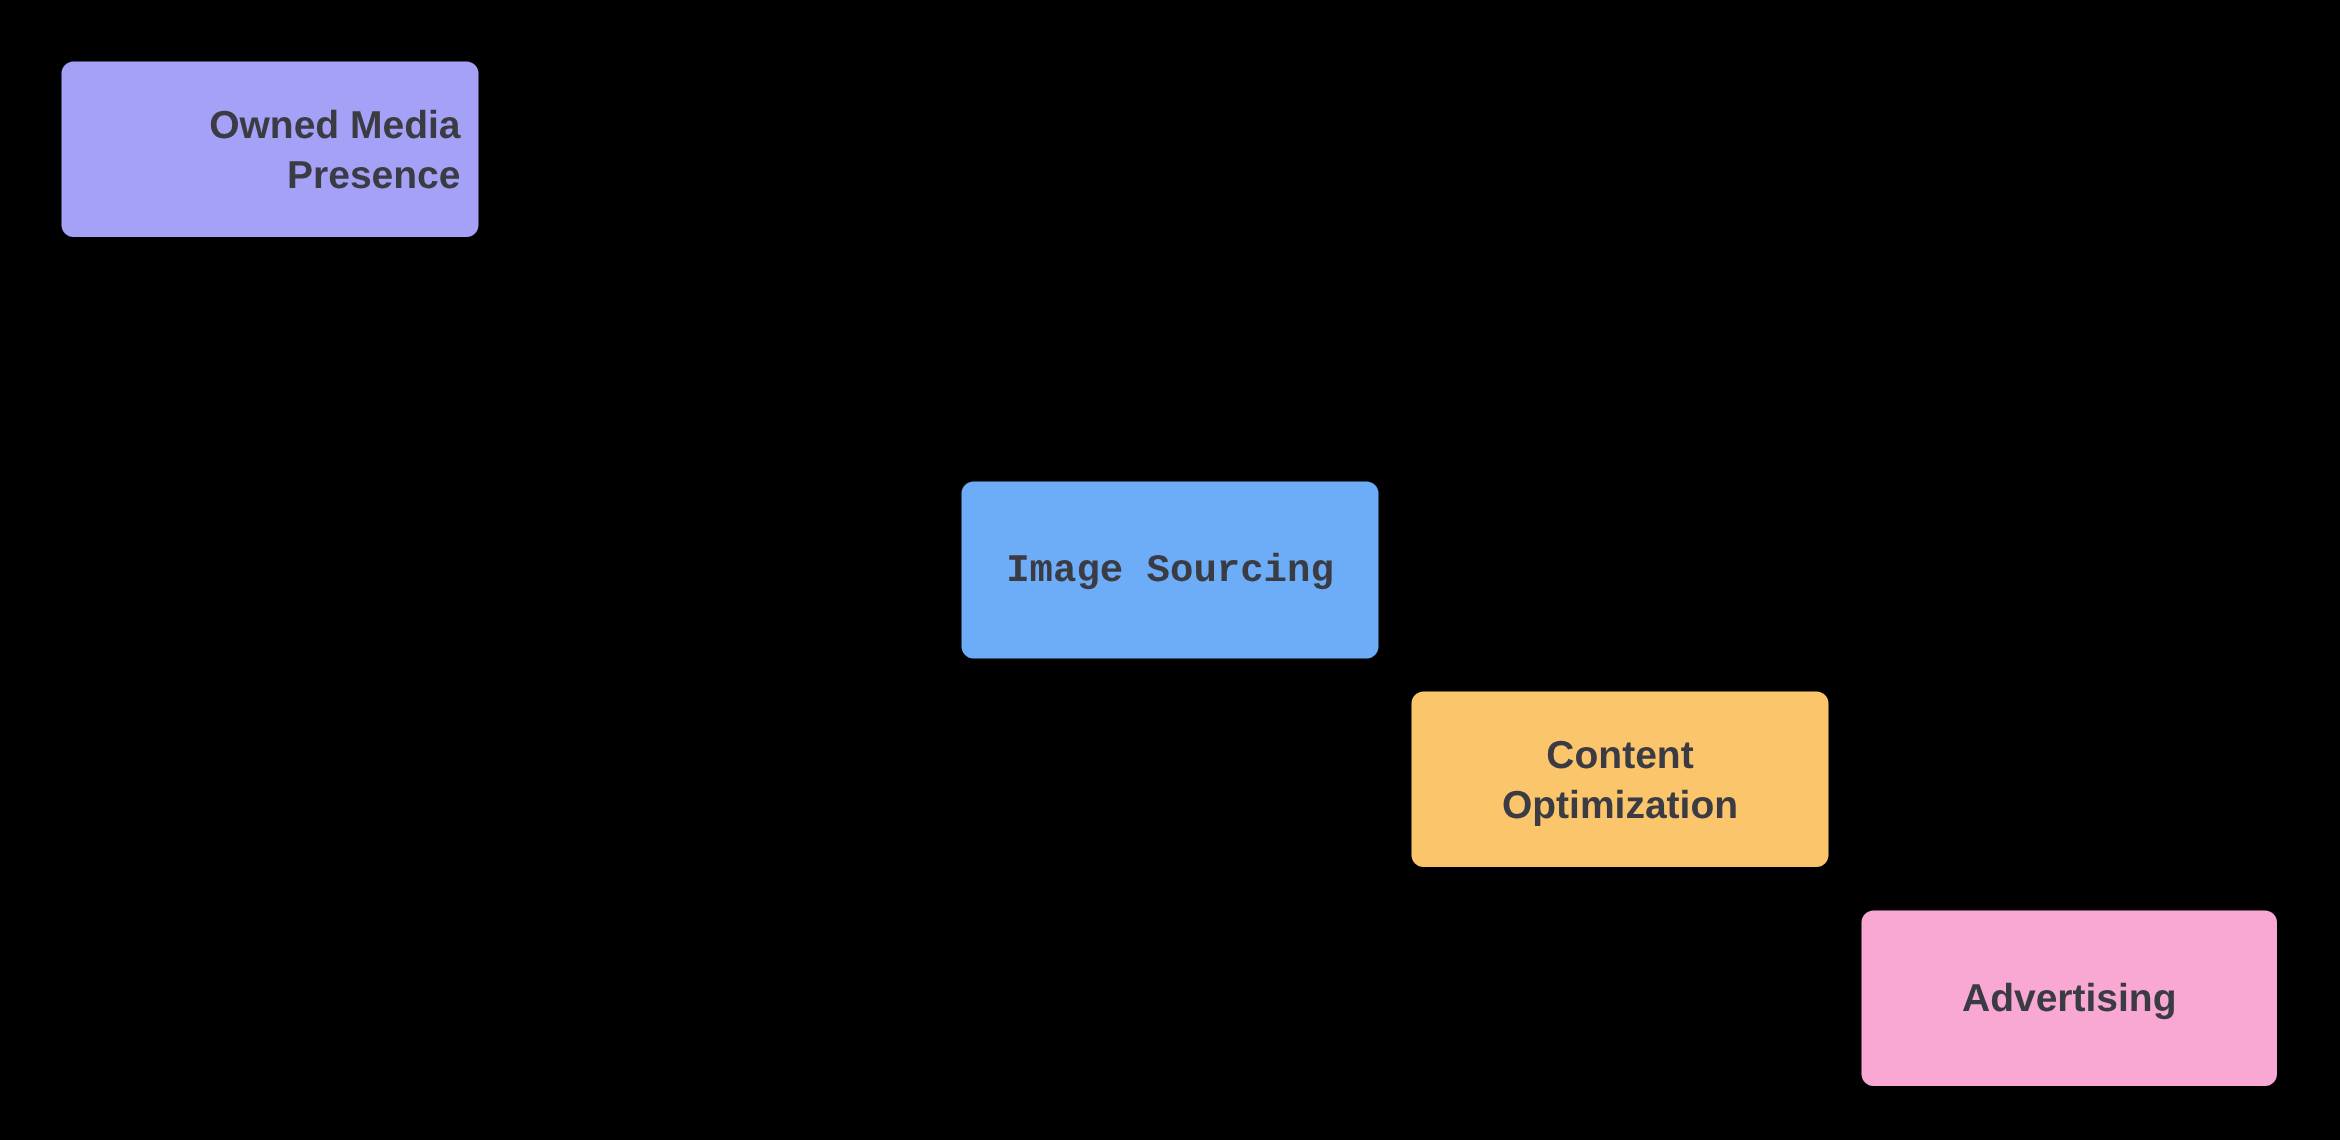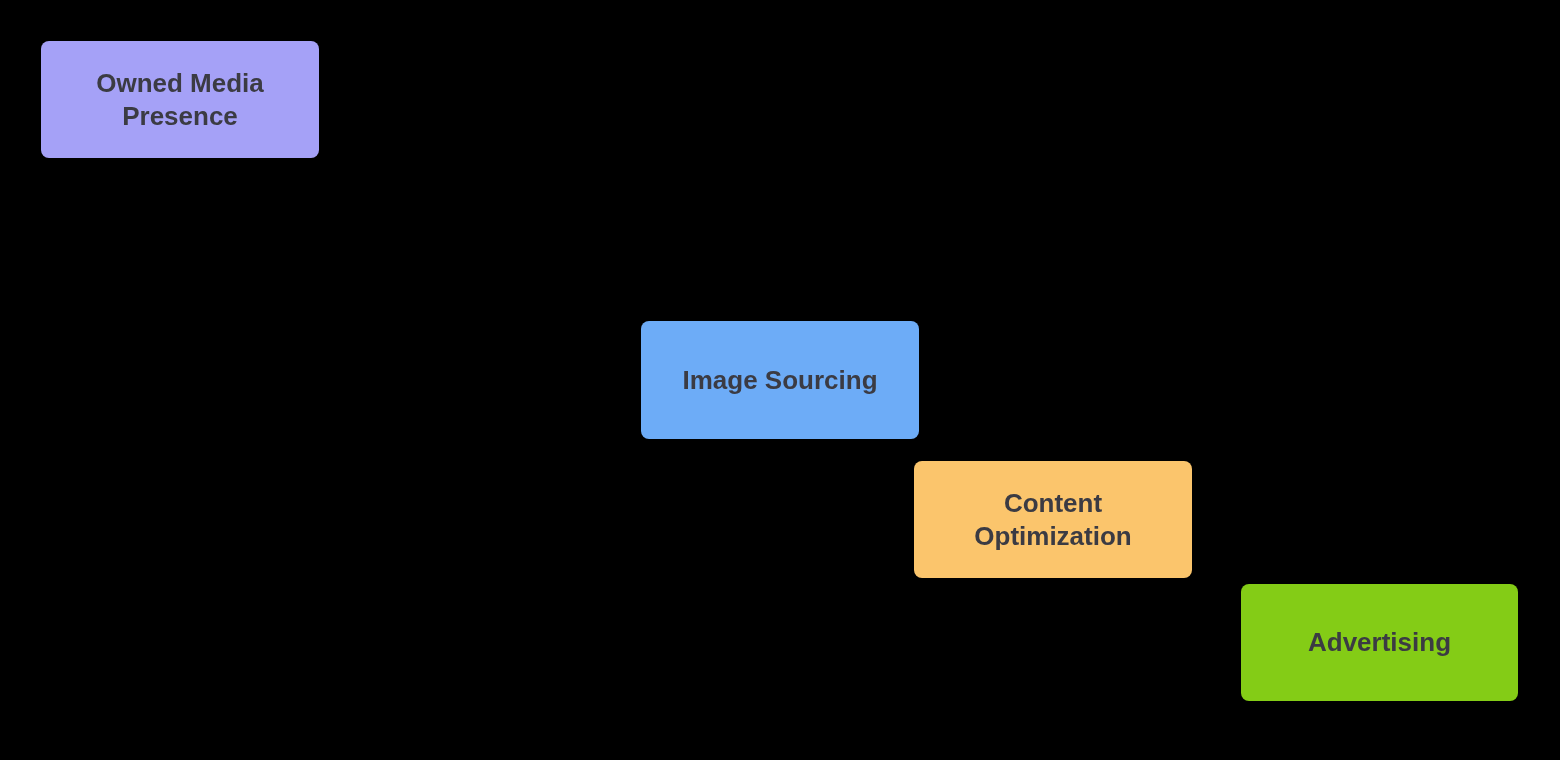--- a/index.html
+++ b/index.html
@@ -36,29 +36,29 @@
     line-height: 1.25;
     color: #3B3B43;
   }
 </style>
 </head>
 <body>
 
 <div class="canvas" style="width: 1560px; height: 760px; background: rgb(0, 0, 0);">
 
   <div class="node" style="left: 41px; top: 41px; width: 278px; height: 117px; background: rgb(165, 161, 247); border-radius: 8px;">
-    <span class="node-label" style="color: rgb(59, 59, 67);">Owned Media Presence</span>
+    <span class="node-label" style="color: rgb(59, 59, 67); text-align: right;">Owned Media Presence</span>
   </div>
 
 
   <div class="node" style="left: 641px; top: 321px; width: 278px; height: 118px; background: rgb(109, 172, 247); border-radius: 8px;">
-    <span class="node-label" style="color: rgb(59, 59, 67);">Image Sourcing</span>
+    <span class="node-label" style="color: rgb(59, 59, 67); font-family: Liberation Mono, monospace;">Image Sourcing</span>
   </div>
 
-  <div class="node" style="left: 914px; top: 461px; width: 278px; height: 117px; background: rgb(251, 197, 108); border-radius: 8px;">
+  <div class="node" style="left: 941px; top: 461px; width: 278px; height: 117px; background: rgb(251, 197, 108); border-radius: 8px;">
     <span class="node-label" style="color: rgb(59, 59, 67);">Content Optimization</span>
   </div>
 
-  <div class="node" style="left: 1241px; top: 584px; width: 277px; height: 117px; background: #84cc16; border-radius: 8px;">
+  <div class="node" style="left: 1241px; top: 607px; width: 277px; height: 117px; background: #f9a8d4; border-radius: 8px;">
     <span class="node-label" style="color: rgb(59, 59, 67);">Advertising</span>
   </div>
 
 </div>
 
 </body></html>

